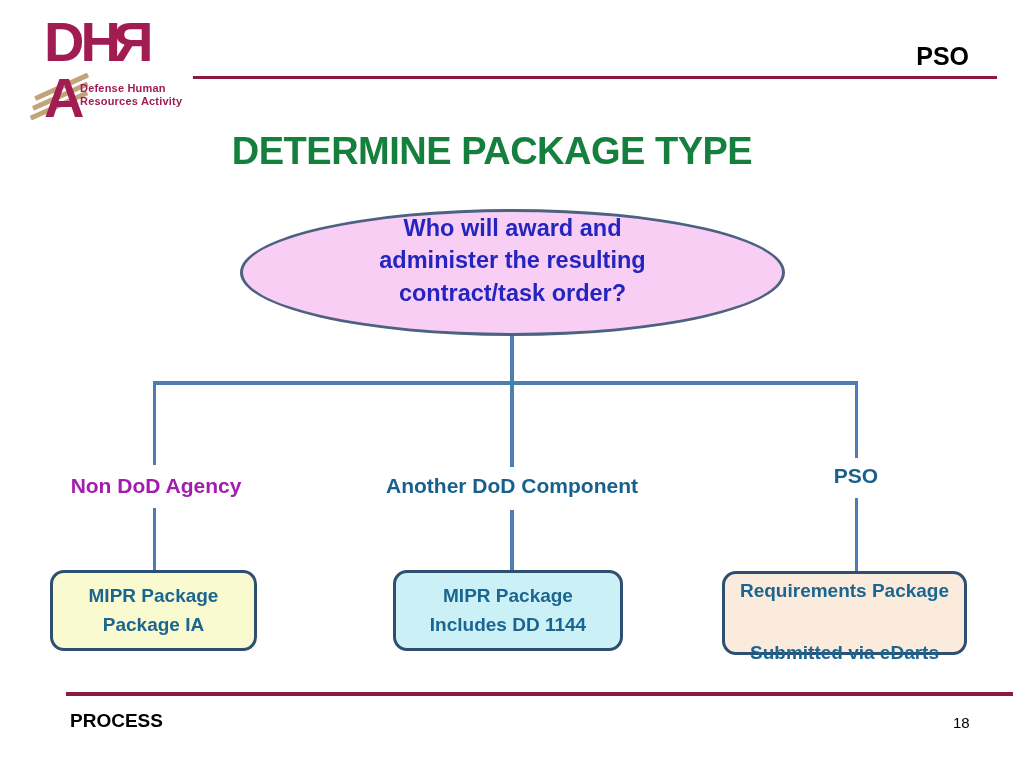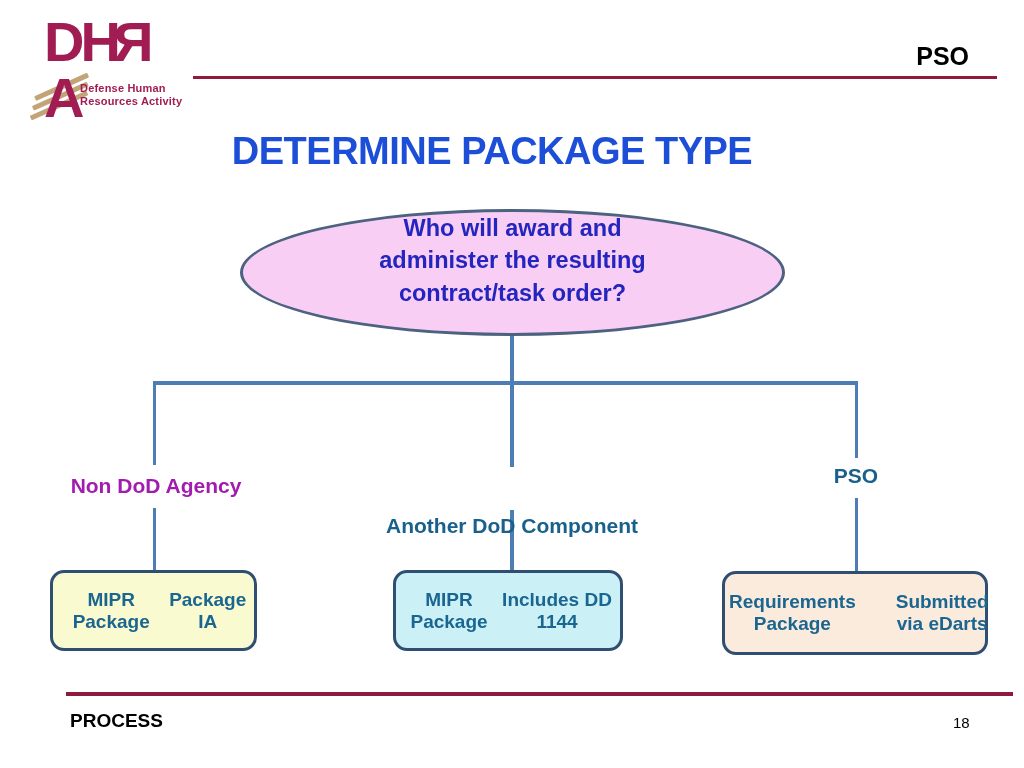--- a/index.html
+++ b/index.html
@@ -24,21 +24,21 @@
     position:absolute; left:62px; top:60px; font-size:11px; font-weight:bold;
     line-height:1.15; letter-spacing:0.2px;
   }
   .rule-top { position:absolute; left:193px; top:76px; width:804px; height:3px; }
   .corner-label {
     position:absolute; right:55px; top:42px; font-size:25px; font-weight:bold; color:#000;
   }
   
   .title {
     position:absolute; left:0; top:130px; width:984px; text-align:center;
-    font-size:38px; font-weight:bold; color:#1d4ed8; letter-spacing:-0.5px;
+    font-size:38px; font-weight:bold; color:#15803d; letter-spacing:-0.5px;
   }
   
   .ellipse {
     position:absolute; left:240px; top:209px; width:545px; height:127px;
     border-radius:50%; border:3.5px solid; box-sizing:border-box;
     display:flex; justify-content:center;
   }
   .ellipse .q { text-align:center; font-size:23.5px; font-weight:bold; line-height:1.38; }
   .ellipse .q span { display:block; }
   
@@ -52,26 +52,26 @@
   .c-m-bottom  { left:510px;   top:510px; width:3.5px; height:60px; }
   .c-r-bottom  { left:854.5px; top:498px; width:3.5px; height:73px; }
   
   .branch-label { position:absolute; font-size:21px; font-weight:bold; text-align:center; }
   .bl-left   { left:36px;  top:474px; width:240px; }
   .bl-middle { left:382px; top:474px; width:260px; }
   .bl-right  { left:806px; top:464px; width:100px; }
   
   .result-box {
     position:absolute; border:3.5px solid; border-radius:14px; box-sizing:border-box;
-    display:flex; flex-direction:row; align-items:center; justify-content:space-evenly;
+    display:flex; flex-direction:column; align-items:center; justify-content:space-evenly;
     font-size:19px; font-weight:bold; text-align:center; padding:6px 4px;
   }
   .rb-left   { left:50px;  top:570px; width:207px; height:81px; }
   .rb-middle { left:393px; top:570px; width:230px; height:81px; }
-  .rb-right  { left:722px; top:571px; width:266px; height:84px;gap:40px; }
+  .rb-right  { left:722px; top:571px; width:245px; height:84px;gap:40px; }
   .result-box span { display:block; }
   
   .rule-bottom { position:absolute; left:66px; top:692px; width:947px; height:3.5px; }
   .footer-label { position:absolute; left:70px; top:710px; font-size:19px; font-weight:bold; color:#000; }
   .page-number  { position:absolute; left:953px; top:714px; font-size:15px; font-weight:normal; color:#000; }
 </style>
 </head>
 <body>
 
 <div class="slide">
@@ -104,21 +104,21 @@
   <div class="conn c-stem" style="background-color: rgb(78, 125, 181);"></div>
   <div class="conn c-horiz" style="background-color: rgb(78, 125, 181);"></div>
   <div class="conn c-l-top" style="background-color: rgb(78, 125, 181);"></div>
   <div class="conn c-m-top" style="background-color: rgb(78, 125, 181);"></div>
   <div class="conn c-r-top" style="background-color: rgb(78, 125, 181);"></div>
   <div class="conn c-l-bottom" style="background-color: rgb(78, 125, 181);"></div>
   <div class="conn c-m-bottom" style="background-color: rgb(78, 125, 181);"></div>
   <div class="conn c-r-bottom" style="background-color: rgb(78, 125, 181);"></div>
 
   <div class="branch-label bl-left" style="color: #a21caf;">Non DoD Agency</div>
-  <div class="branch-label bl-middle" style="color: rgb(25, 97, 140); margin-top: 40px;">Another DoD Component</div>
+  <div class="branch-label bl-middle" style="color: rgb(25, 97, 140);">Another DoD Component</div>
   <div class="branch-label bl-right" style="color: rgb(25, 97, 140);">PSO</div>
 
   <div class="result-box rb-left" style="background-color: rgb(250, 250, 208); border-color: rgb(46, 78, 114); color: rgb(26, 102, 144);">
     <span>MIPR Package</span>
     <span>Package IA</span>
   </div>
   <div class="result-box rb-middle" style="background-color: rgb(203, 241, 247); border-color: rgb(46, 78, 114); color: rgb(26, 102, 144);">
     <span>MIPR Package</span>
     <span>Includes DD 1144</span>
   </div>

